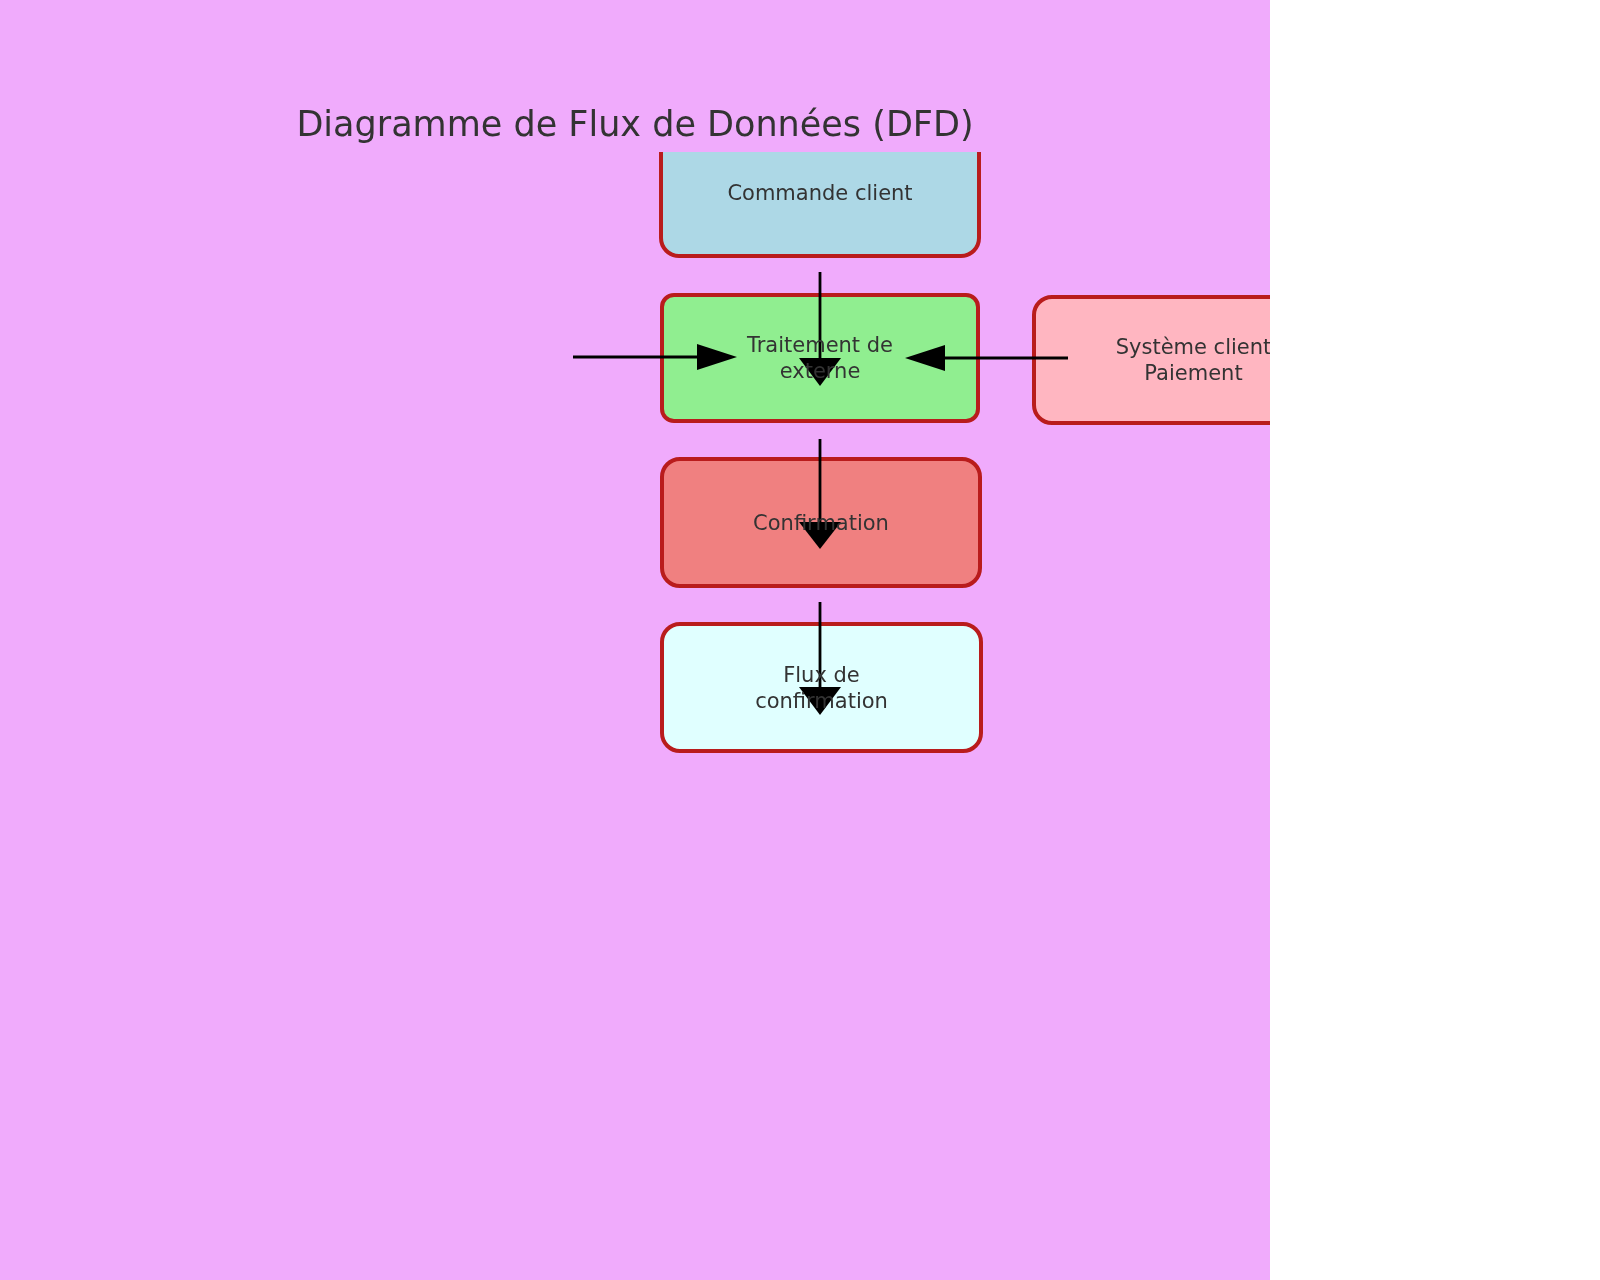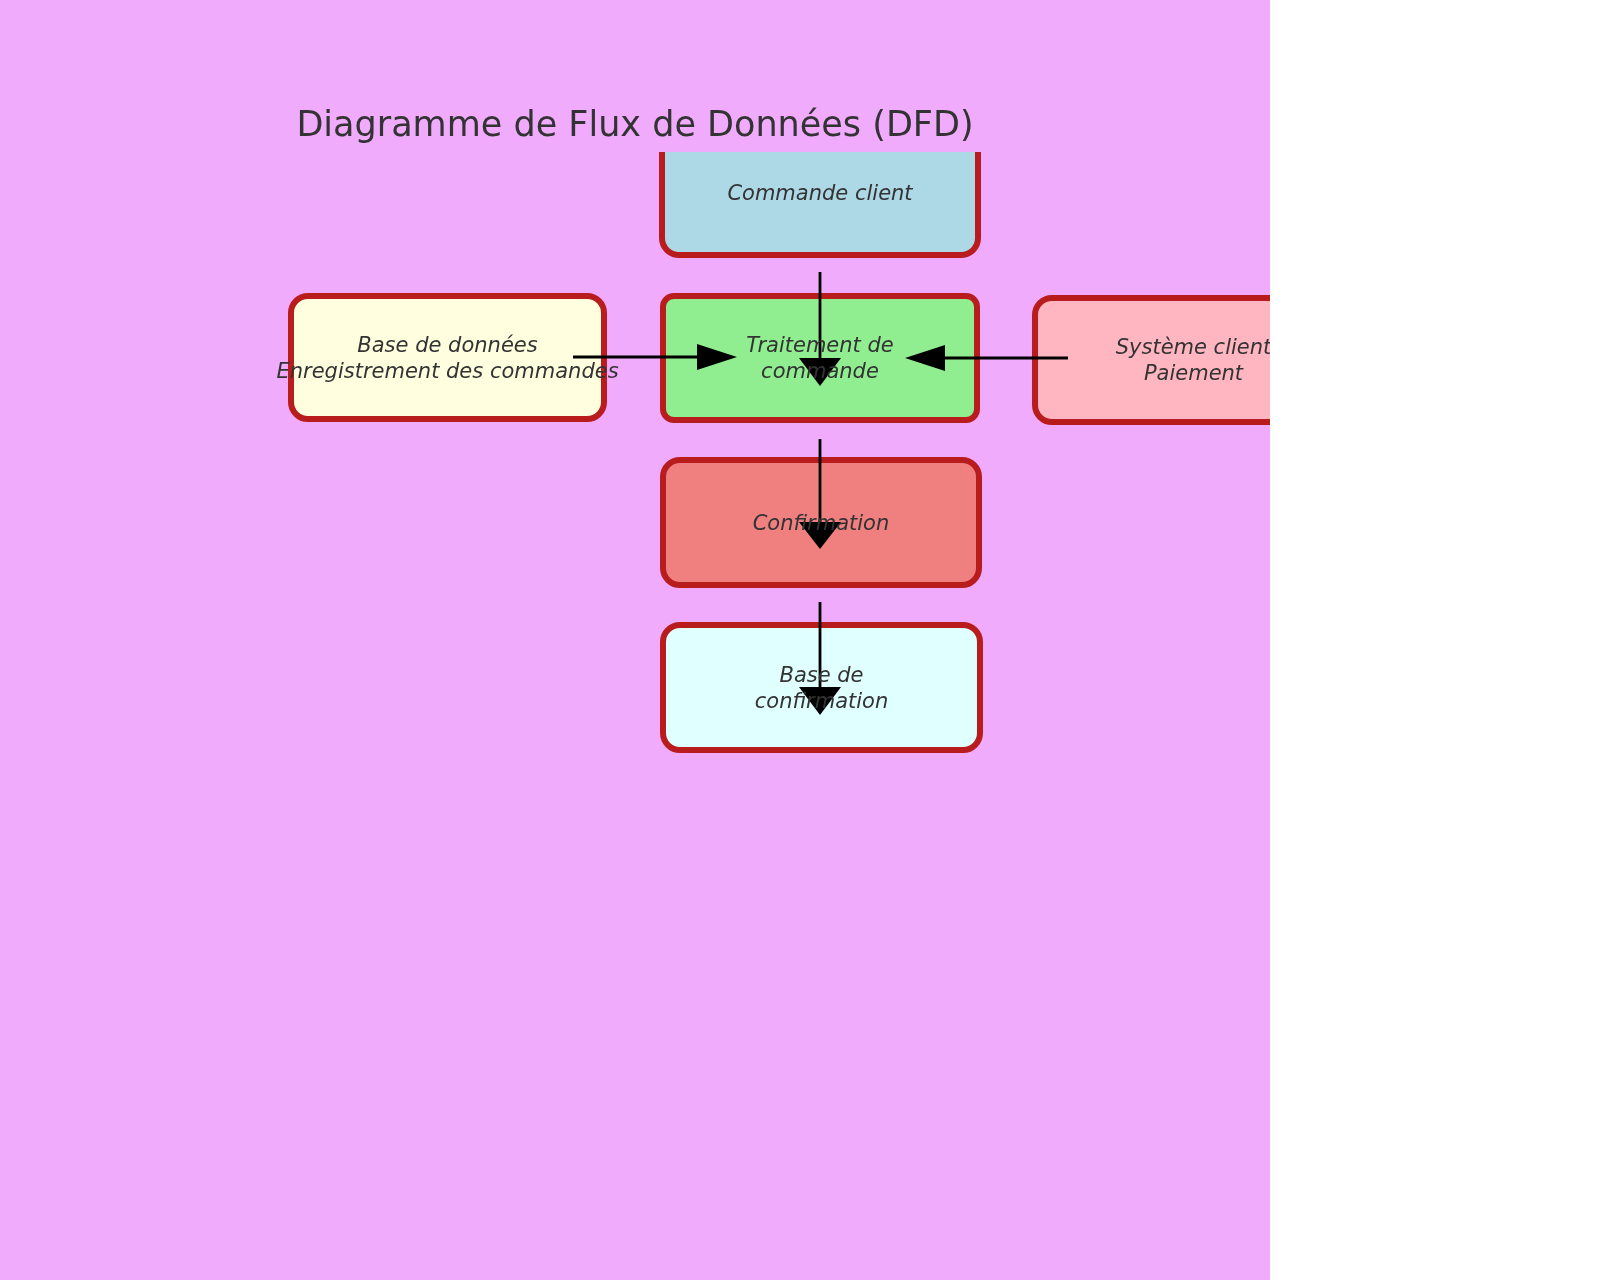--- a/index.html
+++ b/index.html
@@ -22,26 +22,25 @@
     top: 103px;
     text-align: center;
     font-size: 35px;
     line-height: 1.2;
     color: #333333;
     white-space: nowrap;
   }
   .node {
     position: absolute;
     box-sizing: border-box;
-    border: 6px solid #b91c1c;
+    border: 4px solid #b91c1c;
     border-radius: 20px;
     display: flex;
     align-items: center;
     justify-content: center;
-    font-style: italic;
   }
   .node .label {
     position: relative;
     z-index: 1; 
     text-align: center;
     font-size: 21px;
     line-height: 26px;
     color: #333333;
     white-space: nowrap;
   }
@@ -75,51 +74,45 @@
 
   <div class="diagram-title">Diagramme de Flux de Données (DFD)</div>
 
   <div class="node node-commande-client" style="background-color: rgb(173, 216, 230);">
     <div class="label">
       <span>Commande client</span>
       <span></span>
     </div>
   </div>
 
-  <div class="node node-base-donnees" style="background-color: rgb(255, 255, 224);">
-    <div class="label">
-      <span>Base de données</span>
-      <span>Enregistrement des commandes</span>
-    </div>
-  </div>
 
   <div class="node node-traitement" style="background-color: rgb(144, 238, 144);">
     <div class="label">
       <span>Traitement de</span>
-      <span>commande</span>
+      <span>externe</span>
     </div>
   </div>
 
   <div class="node node-systeme-externe" style="background-color: rgb(255, 182, 193);">
     <div class="label">
       <span>Système client</span>
       <span>Paiement</span>
     </div>
   </div>
 
   <div class="node node-confirmation" style="background-color: rgb(240, 128, 128);">
     <div class="label">
       <span>Confirmation</span>
       <span></span>
     </div>
   </div>
 
   <div class="node node-email" style="background-color: rgb(224, 255, 255);">
     <div class="label">
-      <span>Base de</span>
+      <span>Flux de</span>
       <span>confirmation</span>
     </div>
   </div>
 
   <svg class="arrow-layer" viewBox="0 0 1600 1280">
     <g>
       <line x1="820" y1="272" x2="820" y2="361"></line>
       <polygon points="799,358 841,358 820,386"></polygon>
     </g>
     <g>

